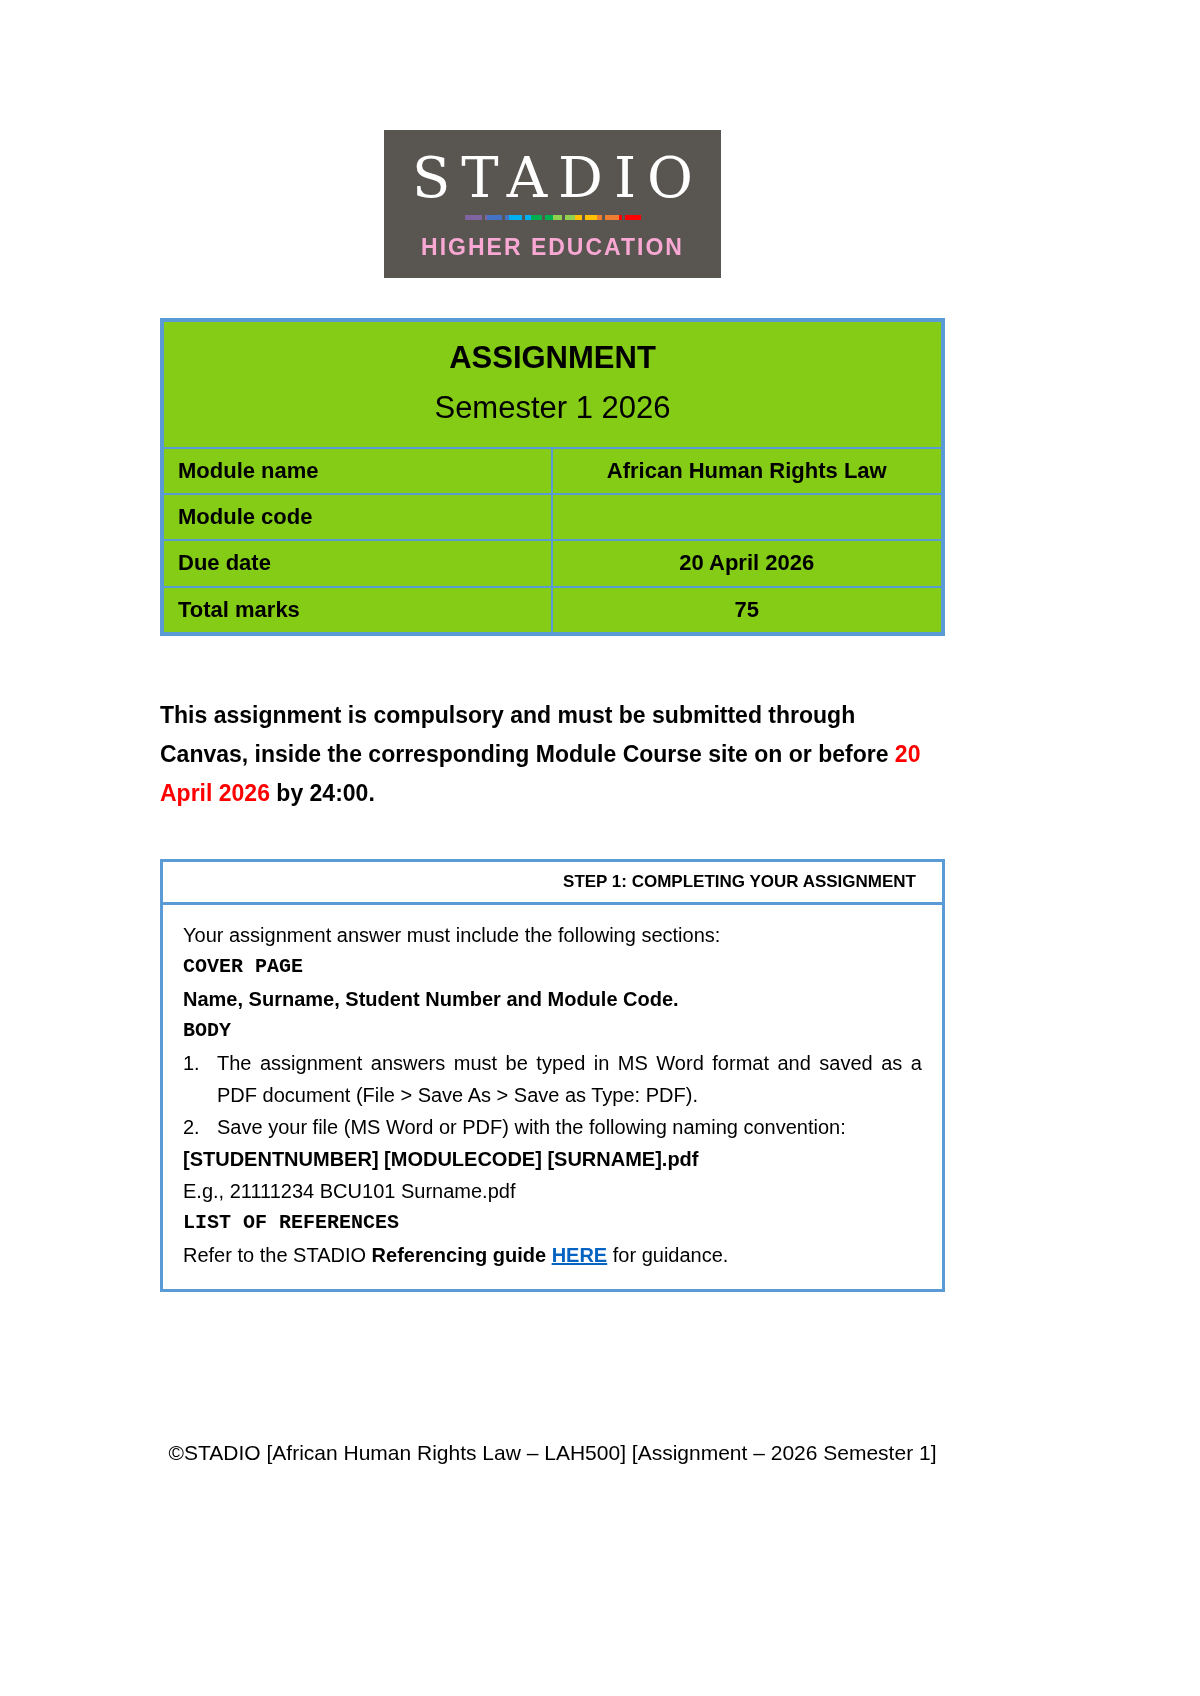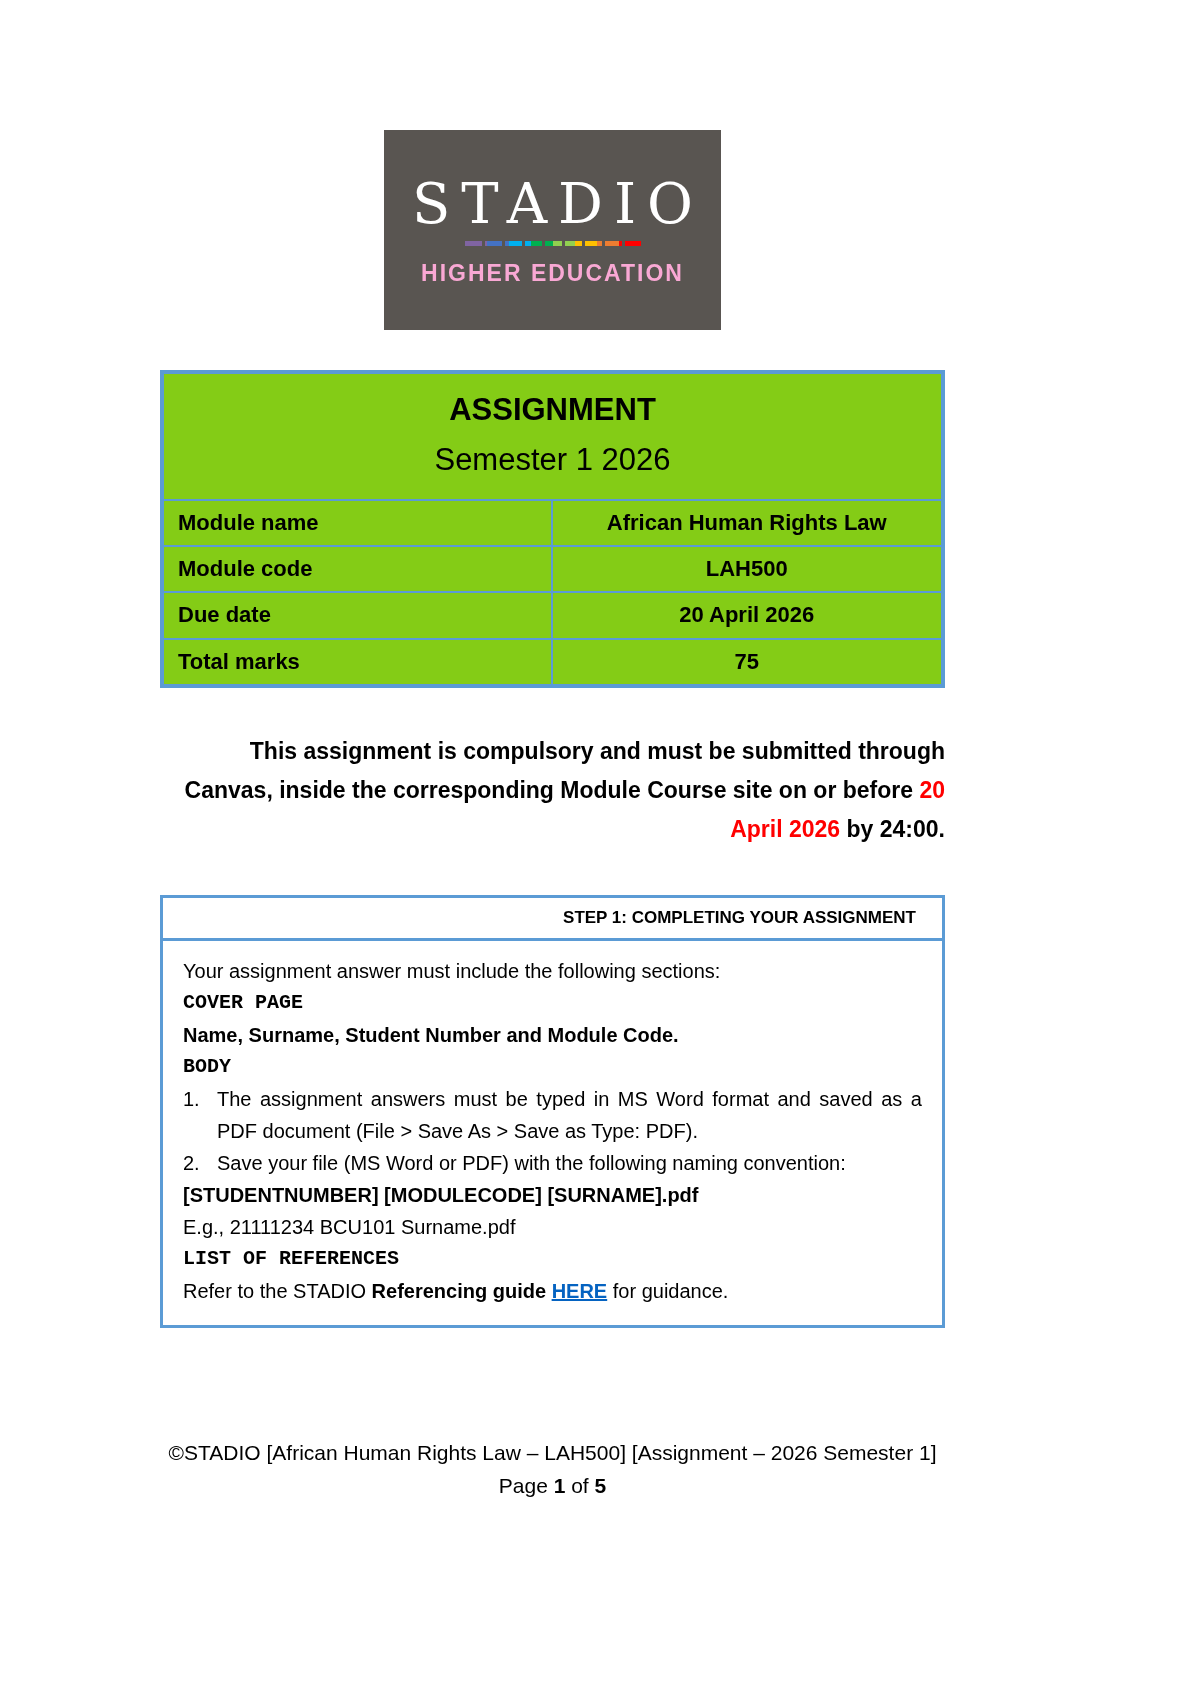--- a/index.html
+++ b/index.html
@@ -11,21 +11,21 @@
     position:relative;
     --border_blue:#5B9BD5;
     --red:#FF0000;
     --link:#0563C1;
     --logo_bg:#595551;
   }
   .content { margin-left:160px; width:785px; }
 
   
   .logo-box {
-    width:337px; height:200px;
+    width:337px; height:148px;
     margin:130px auto 0;
     background:var(--logo_bg);
     display:flex; flex-direction:column; align-items:center; justify-content:center;
   }
   .logo-brand {
     font-family:"DejaVu Serif", serif;
     color:#fff; font-size:56px; letter-spacing:11px;
     text-indent:11px; font-weight:400; line-height:1.1;
   }
   .logo-stripe {
@@ -49,21 +49,21 @@
   .assign-title  { text-align:center; font-size:31px; font-weight:bold; padding:16px 10px 4px; line-height:1.3; }
   .assign-subtitle { text-align:center; font-size:31px; font-weight:normal; padding:6px 10px 18px; line-height:1.3; }
   .assign-row { display:flex; border-top:2px solid var(--border_blue); }
   .assign-label {
     width:50%; padding:9px 14px; font-size:22px; font-weight:bold;
     border-right:2px solid var(--border_blue); line-height:1.2;
   }
   .assign-value { width:50%; padding:9px 14px; font-size:22px; font-weight:bold; text-align:center; line-height:1.2; }
 
   
-  .notice { margin-top:44px; text-align:right; font-size:23px; font-weight:bold; line-height:1.7; }
+  .notice { margin-top:60px; text-align:left; font-size:23px; font-weight:bold; line-height:1.7; }
   .notice .red { color:var(--red); }
 
   
   .step-box { margin-top:46px; border:3px solid var(--border_blue); }
   .step-header {
     text-align:right; font-weight:bold; font-size:17px;
     padding:8px 26px; border-bottom:3px solid var(--border_blue); line-height:1.4;
   }
   .step-body { padding:14px 20px 18px; font-size:20px; line-height:1.6; }
   .step-body p { margin:0; }
@@ -96,21 +96,20 @@
   <div class="assign-table">
     <div class="assign-title">ASSIGNMENT</div>
     <div class="assign-subtitle">Semester 1 2026</div>
 
     <div class="assign-row">
       <div class="assign-label">Module name</div>
       <div class="assign-value">African Human Rights Law</div>
     </div>
     <div class="assign-row">
       <div class="assign-label">Module code</div>
-      <div class="assign-value">LAH500</div>
     </div>
     <div class="assign-row">
       <div class="assign-label">Due date</div>
       <div class="assign-value">20 April 2026</div>
     </div>
     <div class="assign-row">
       <div class="assign-label">Total marks</div>
       <div class="assign-value">75</div>
     </div>
   </div>
@@ -142,14 +141,13 @@
       <p class="heading mt">LIST OF REFERENCES</p>
       <p><span>Refer to the STADIO </span><span class="bold">Referencing guide </span><a href="#" class="ref-link">HERE</a><span> for guidance.</span></p>
 
     </div>
   </div>
 
 </div>
 
 <div class="footer">
   <div>©STADIO [African Human Rights Law – LAH500] [Assignment – 2026 Semester 1]</div>
-  <div><span>Page </span><span class="bold">1</span><span> of </span><span class="bold">5</span></div>
 </div>
 
 </body></html>

